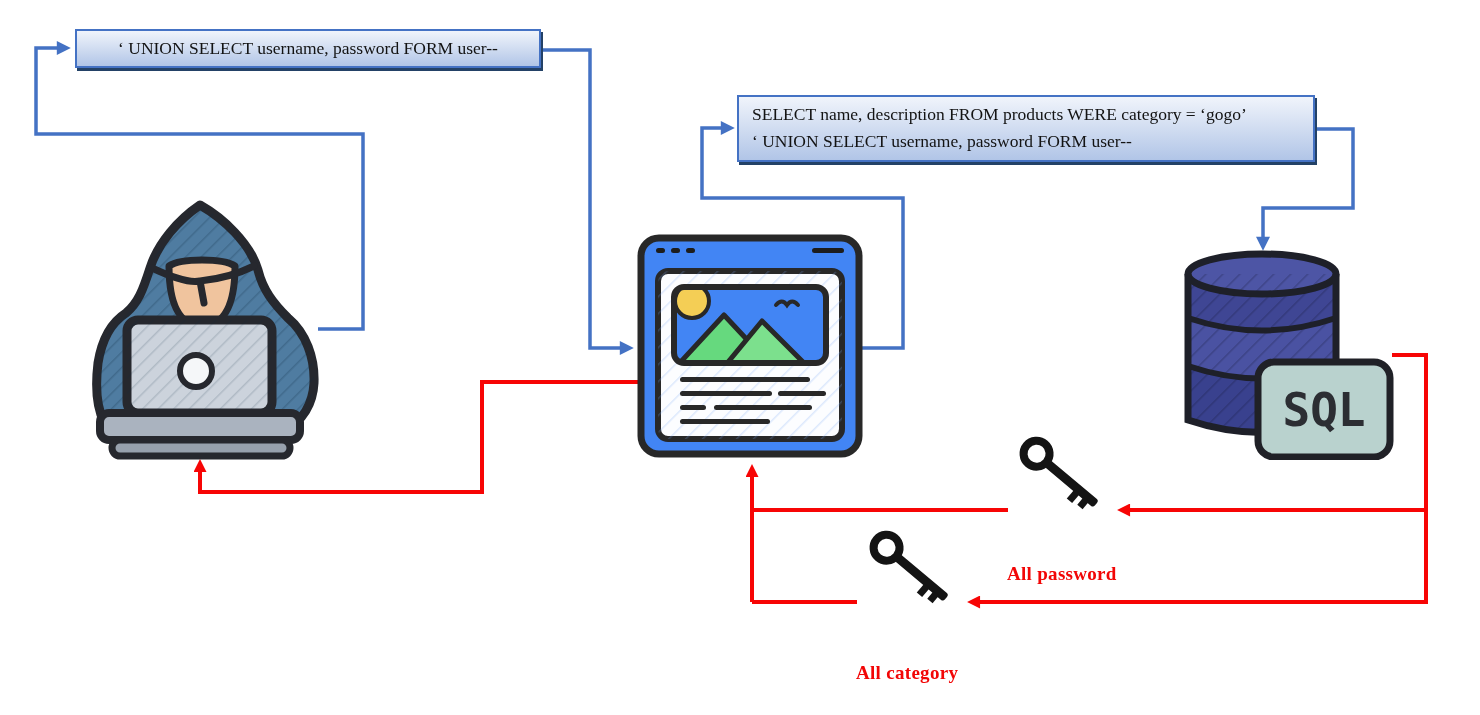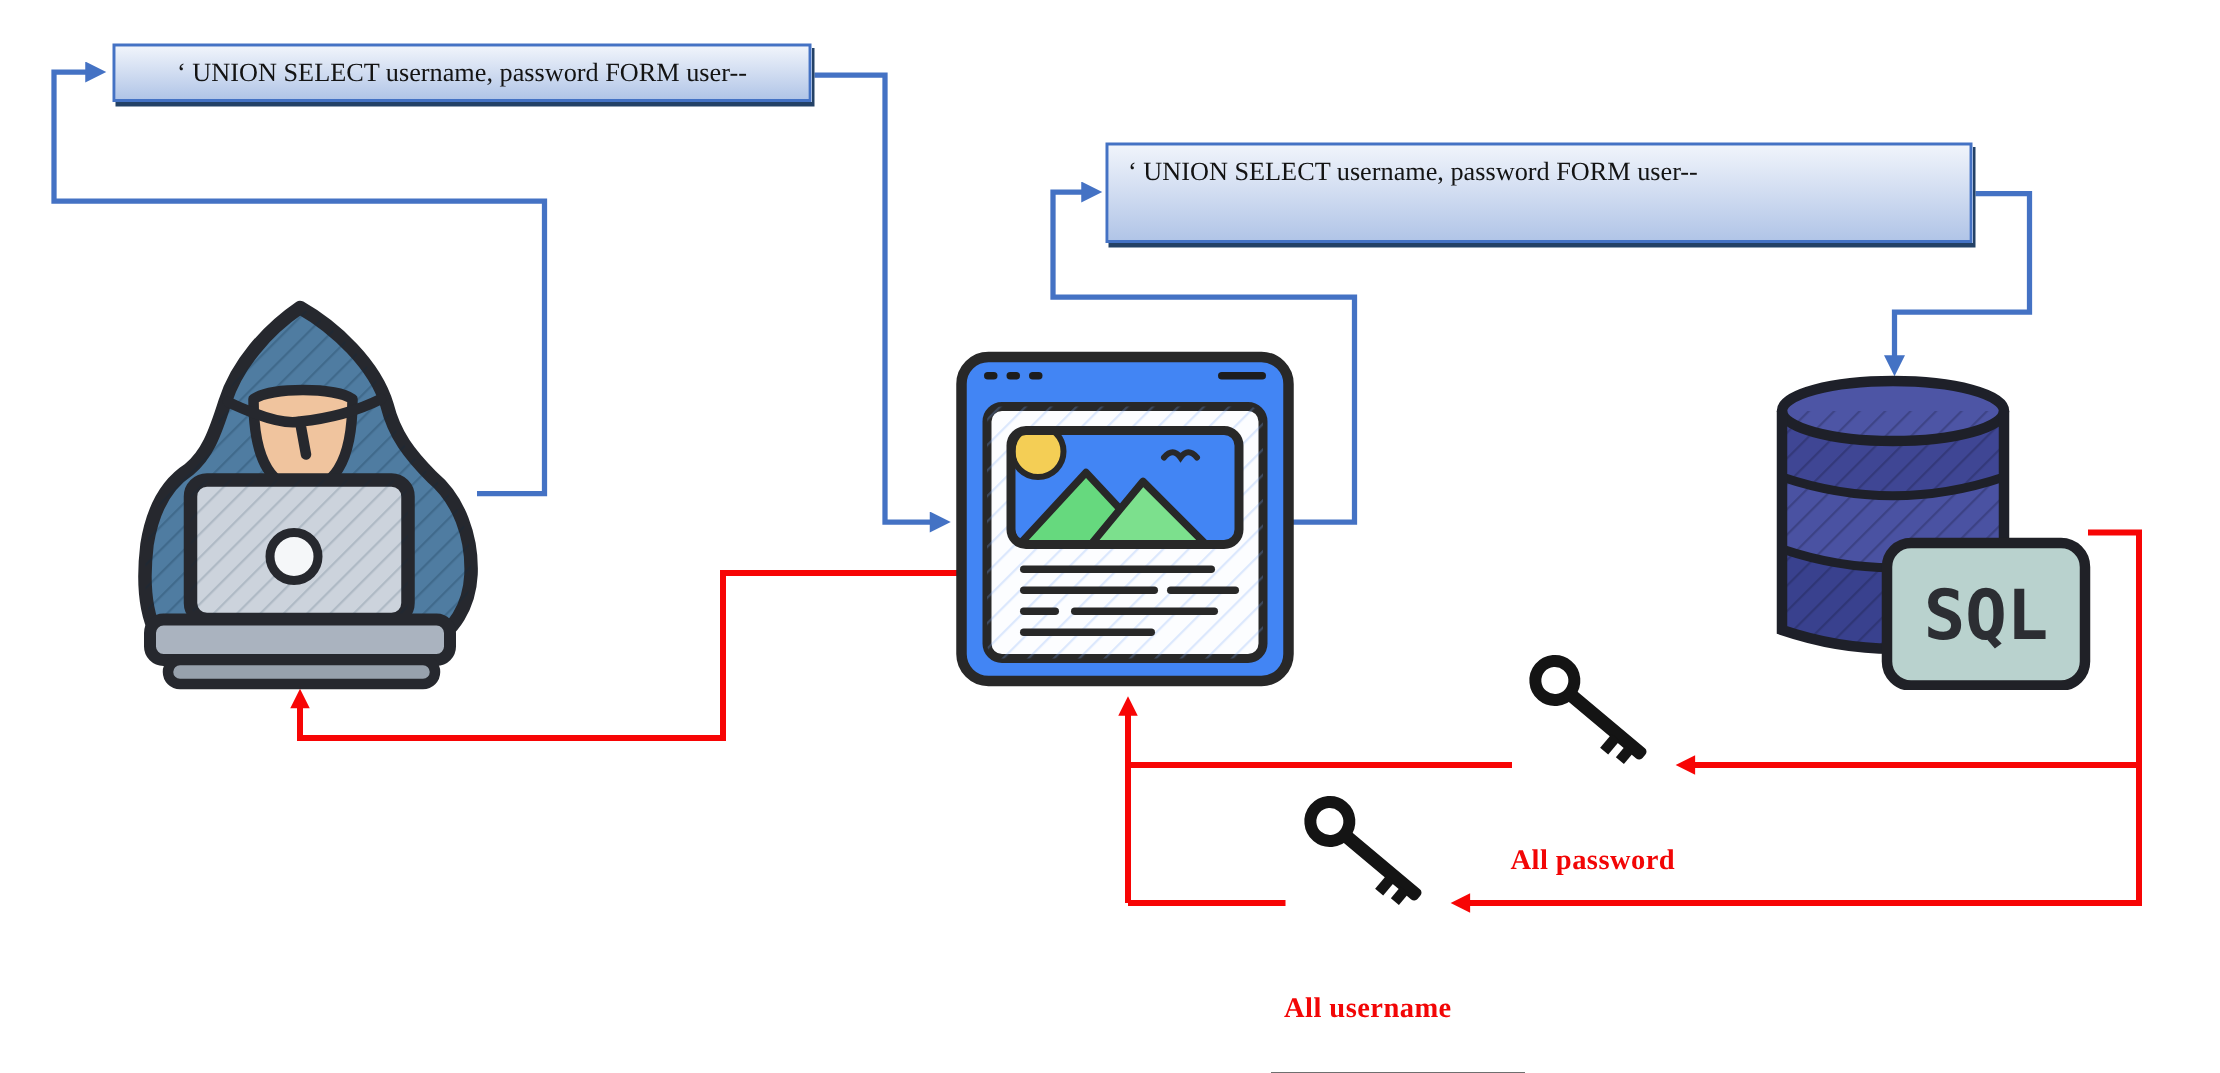--- a/index.html
+++ b/index.html
@@ -56,20 +56,21 @@
       <rect x="52" y="13" width="7" height="12" fill="#141414"></rect>
       <rect x="64" y="13" width="7" height="10" fill="#141414"></rect>
     </g>
   </svg>
 
   <div class="qbox qbox1">
     <span>‘ UNION SELECT username, password FORM user--</span>
   </div>
 
   <div class="qbox qbox2">
+    <div>SELECT name, description FROM products WERE category = ‘gogo’</div>
     <div>‘ UNION SELECT username, password FORM user--</div>
   </div>
 
   <svg class="icon" style="left:88px;top:198px" width="234" height="262" viewBox="0 0 234 262">
     <defs>
       <pattern id="hatchH" width="11" height="11" patternUnits="userSpaceOnUse" patternTransform="rotate(45)">
         <line x1="0" y1="0" x2="0" y2="11" stroke="#0d2a40" stroke-width="3"></line>
       </pattern>
       <pattern id="hatchL" width="10" height="10" patternUnits="userSpaceOnUse" patternTransform="rotate(45)">
         <line x1="0" y1="0" x2="0" y2="10" stroke="#5c7globe" stroke-width="2"></line>
@@ -144,15 +145,15 @@
 
     <ellipse cx="82" cy="26" rx="74" ry="20" fill="none" stroke="#1e2029" stroke-width="7"></ellipse>
     <path d="M8,70 Q82,95 156,70 M8,118 Q82,143 156,118" fill="none" stroke="#1e2029" stroke-width="6"></path>
     <path d="M8,26 L8,172 Q82,197 156,172 L156,26" fill="none" stroke="#1e2029" stroke-width="7"></path>
 
     <rect x="78" y="114" width="132" height="95" rx="16" fill="#b9d2ce" stroke="#202127" stroke-width="7"></rect>
     <text x="144" y="178" text-anchor="middle" font-family="DejaVu Sans Mono, monospace" font-size="46" font-weight="600" fill="#2c2e33">SQL</text>
   </svg>
 
   <div class="rlabel lbl-password">All password</div>
-  <div class="rlabel lbl-username">All username</div>
+  <div class="rlabel lbl-username">All category</div>
 
 </div>
 
 </body></html>

